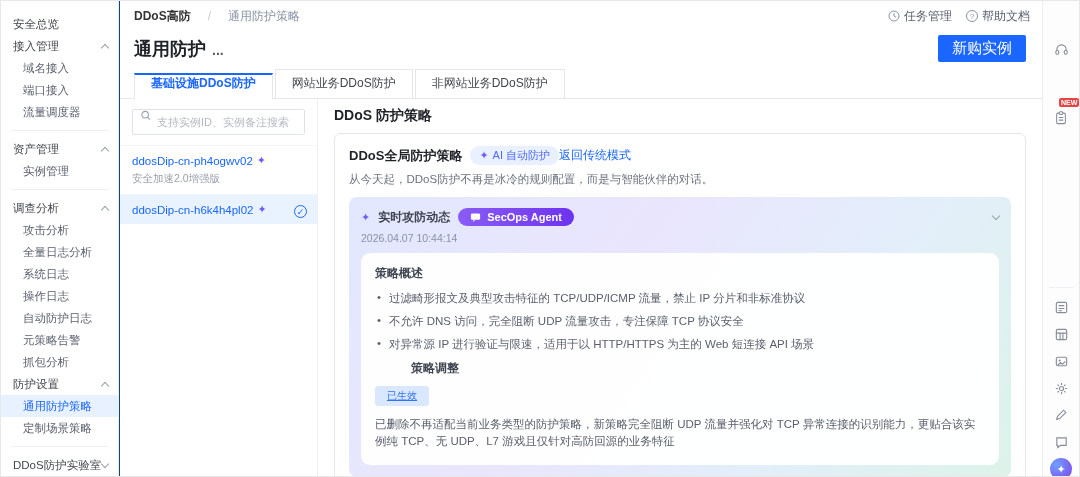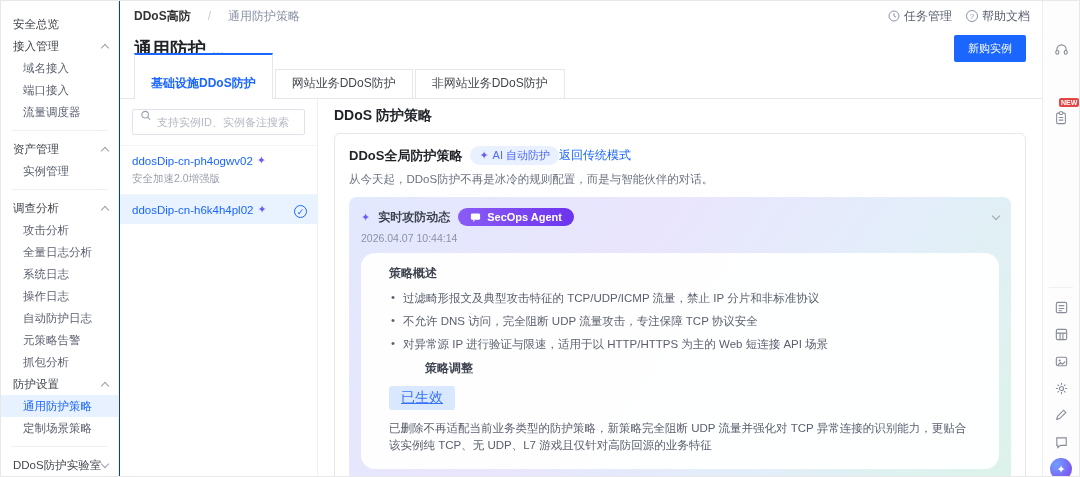--- a/index.html
+++ b/index.html
@@ -35,26 +35,26 @@
   .crumb-b { color:#8a93a6; }
   .toplinks { display:flex; align-items:center; gap:14px; color:#595f6d; }
   .toplink { display:flex; align-items:center; gap:4px; cursor:pointer; }
   .q-circle { display:inline-flex; align-items:center; justify-content:center; width:12px; height:12px;
               border:1px solid #8a93a6; border-radius:50%; font-size:8px; color:#8a93a6; }
 
   .header-row { display:flex; justify-content:space-between; align-items:center; padding:4px 16px 10px 14px; }
   .page-title { font-size:18px; font-weight:bold; color:#1f2328; }
   .page-title .dots { color:#585c63; font-size:14px; margin-left:6px; font-weight:bold; }
   .buy-btn { background:#1a66ff; color:#fff; border:none; border-radius:2px; height:27px;
-             padding:0 14px; font-size:11px; cursor:pointer; }
+             padding:0 14px; font-size:15px; cursor:pointer; }
 
   .tabs { display:flex; align-items:flex-end; padding-left:14px; border-bottom:1px solid #e4e7ec; height:27px; }
   .tab { padding:5px 16px 6px; border:1px solid #e4e7ec; border-bottom:none; background:#fff;
          color:#42464d; cursor:pointer; margin-right:2px; white-space:nowrap; }
-  .tab.active { color:#1a66ff; font-weight:bold; border-top:2px solid #1a66ff; padding-top:20px;
+  .tab.active { color:#1a66ff; font-weight:bold; border-top:2px solid #1a66ff; padding-top:0;
                 position:relative; }
   .tab.active:after { content:""; position:absolute; left:0; right:0; bottom:-1px; height:1px; background:#fff; }
 
   .body { display:flex; height:420px; }
 
   
   .inst-panel { width:198px; border-right:1px solid #eef0f3; padding-top:10px; flex:none; }
   .search-box { display:flex; gap:6px; margin:0 12px 10px; height:26px;
                 border:1px solid #dfe2e8; border-radius:2px; padding:0 8px; color:#b3b8c2; background:#fff; }
   .search-box input { border:none; outline:none; width:100%; font-size:11px; color:#333; background:transparent; }
@@ -81,28 +81,28 @@
   .gc-sub { color:#6b7280; margin-top:7px; font-size:11.5px; }
 
   .agent-card { margin-top:10px; border-radius:8px; padding:11px 12px 12px;
                 background:linear-gradient(125deg,#e2e8fd 0%,#e9e5fd 38%,#e3eefa 68%,#dcf3e9 100%); }
   .ag-head { display:flex; align-items:center; justify-content:space-between; }
   .ag-left { display:flex; align-items:center; gap:8px; }
   .ag-name { color:#3f4450; font-weight:bold; font-size:12px; }
   .agent-pill { background:linear-gradient(90deg,#8a5cf6,#6d33ee); color:#fff; border-radius:12px;
                 padding:3px 12px; font-size:11px; font-weight:bold; display:inline-flex; align-items:center; gap:6px; cursor:pointer; }
   .ag-time { color:#8a93a6; font-size:10.5px; margin-top:6px; }
-  .inner-card { background:rgba(255,255,255,0.96); border-radius:14px; margin-top:9px; padding:12px 28px 14px; }
+  .inner-card { background:rgba(255,255,255,0.96); border-radius:9px; margin-top:9px; padding:12px 14px 14px; }
   .blk-title { color:#3f4450; font-weight:bold; font-size:12px; }
   .bullets { list-style:none; margin-top:9px; }
   .bullets li { color:#595f6d; font-size:11.5px; margin-bottom:8px; padding-left:14px; position:relative; }
   .bullets li:before { content:"•"; position:absolute; left:2px; color:#595f6d; }
   .adjust-title { margin-top:6px;margin-left:36px; }
   .status-pill { display:inline-block; background:#d9e8ff; color:#3672f8; border-radius:3px;
-                 padding:3px 12px; font-size:14px; margin-top:9px;text-decoration:underline; }
+                 padding:3px 12px; font-size:10px; margin-top:9px;text-decoration:underline; }
   .adjust-text { color:#595f6d; font-size:11.5px; margin-top:10px; line-height:1.5; }
 
   
   .rail { position:absolute; right:0; top:0; width:37px; height:477px; background:#fdfdfe;
           border-left:1px solid #ebedf0; }
   .rail-ic { position:absolute; left:50%; transform:translateX(-50%); width:24px; height:24px;
              display:flex; align-items:center; justify-content:center; color:#878d98; cursor:pointer; }
   .rail-ic svg { display:block; }
   .new-badge { position:absolute; top:-7px; left:10px; background:#e54545; color:#fff; font-size:7px;
                font-weight:bold; border-radius:2px; padding:1px 2px; line-height:1; }

